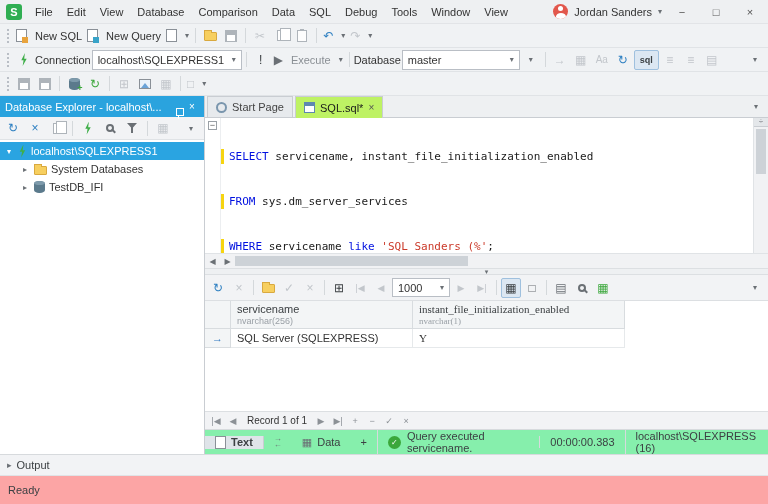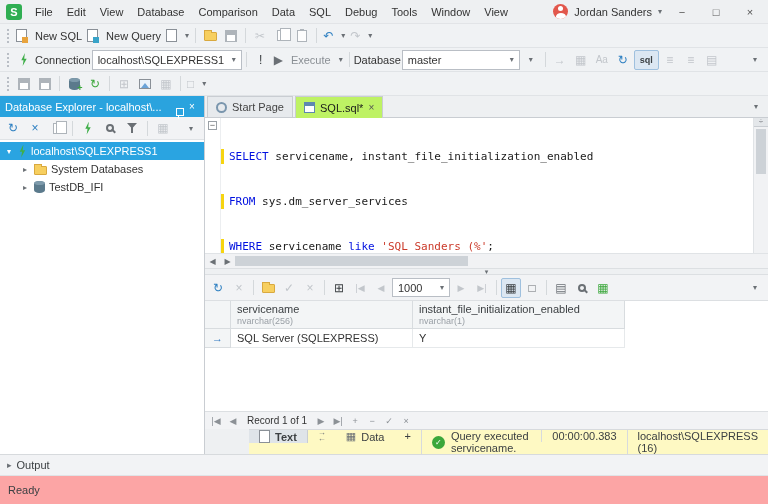--- a/index.html
+++ b/index.html
@@ -110,33 +110,33 @@
 
   .splitter { height:7px; flex:none; background:#eef0f2; border-top:1px solid #dcdfe2; border-bottom:1px solid #dcdfe2; display:flex; align-items:center; justify-content:center; font-size:7px; color:#6b7075; line-height:7px; }
 
   
   .res-toolbar { height:26px; flex:none; background:#f2f3f5; border-bottom:1px solid #dcdfe2; display:flex; align-items:center; padding:0 3px; gap:1px; }
   .combo.small { height:19px; width:58px; }
   .grid-area { flex:1; background:#fff; min-height:0; overflow:hidden; }
   .g-row { display:flex; }
   .g-sel { width:26px; flex:none; background:#f3f5f6; border-right:1px solid #d8dcdf; border-bottom:1px solid #d8dcdf; display:flex; align-items:center; justify-content:center; }
   .g-c1 { width:182px; flex:none; }
-  .g-c2 { width:212px; flex:none; }
+  .g-c2 { width:212px; flex:none;font-family:Liberation Serif, serif; }
   .g-h { background:#f3f5f6; border-right:1px solid #d8dcdf; border-bottom:1px solid #d8dcdf; padding:2px 6px; }
   .g-h .cname { color:#3c4043; }
   .g-h .ctype { color:#9aa0a6; font-size:9px; margin-top:1px; }
   .g-d { border-right:1px solid #e6e9eb; border-bottom:1px solid #e6e9eb; padding:2px 6px; height:19px; display:flex; align-items:center; }
   .row-arrow { color:#2e77c0; font-size:11px; }
 
   .recbar { height:18px; flex:none; background:#f2f3f5; border-top:1px solid #dcdfe2; display:flex; align-items:center; gap:5px; padding:0 5px; font-size:9px; color:#8c9196; }
   .recbar .rec-label { color:#333; font-size:10px; margin:0 3px; }
   .rec-btn { min-width:12px; text-align:center; }
 
   
-  .bottom-strip { height:25px; flex:none; background:#fef9c3; border-top:1px solid #d7dadd; display:flex; align-items:flex-start;margin-left:44px; }
+  .bottom-strip { height:25px; flex:none; background:#86efac; border-top:1px solid #d7dadd; display:flex; align-items:center; }
   .btab { display:flex; align-items:center; gap:5px; padding:0 10px; color:#3c4043; }
   .btab.active { background:#dfe4e9; border-right:1px solid #c9cdd2; font-weight:bold; }
   .btab .gicon { font-size:11px; color:#6b7075; }
   .status-seg { display:flex; align-items:center; gap:6px; padding:0 10px; border-left:1px solid #d7dadd; color:#3c4043; }
   .ok-circle { width:13px; height:13px; border-radius:50%; background:#3ba73b; color:#fff; font-size:8px; display:flex; align-items:center; justify-content:center; flex:none; }
 
   
   .output-bar { height:21px; flex:none; background:#f2f3f5; border-top:1px solid #d7dadd; display:flex; align-items:center; gap:5px; padding:0 7px; color:#3c4043; }
   .statusbar { height:20px; flex:none; background:#fca5a5; border-top:1px solid #e0e3e6; display:flex; align-items:center; padding:14px 8px; color:#3c4043; }
 </style>

